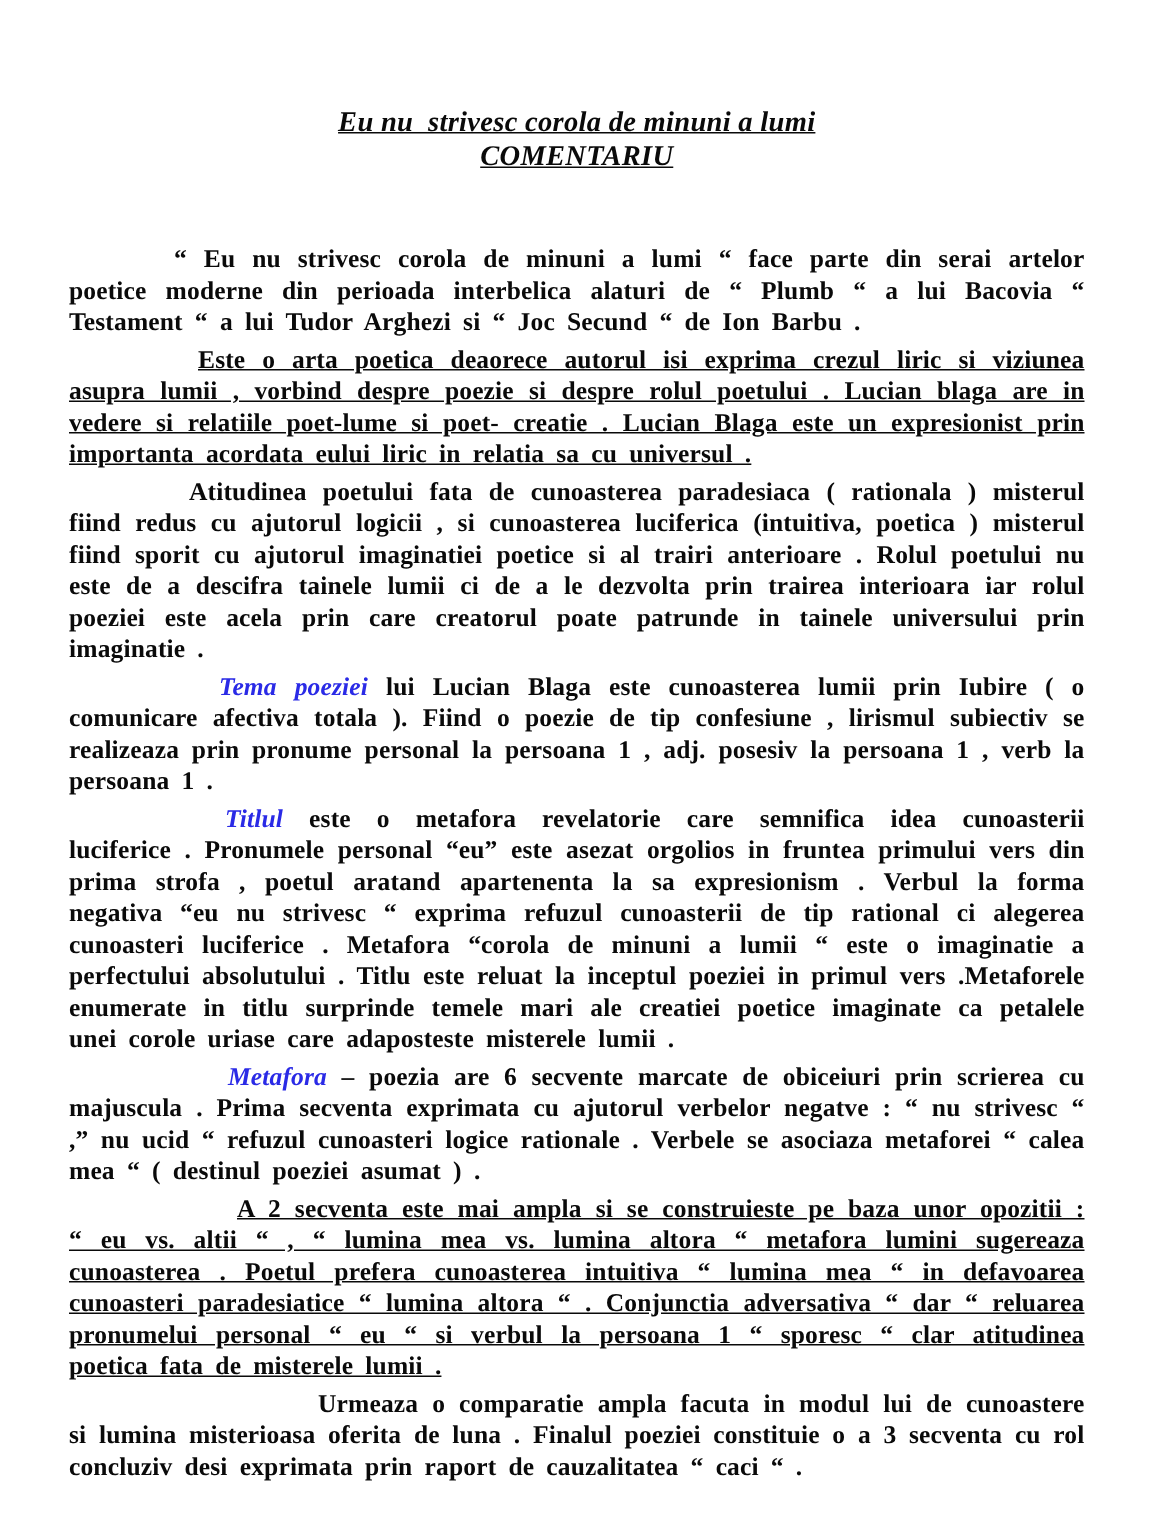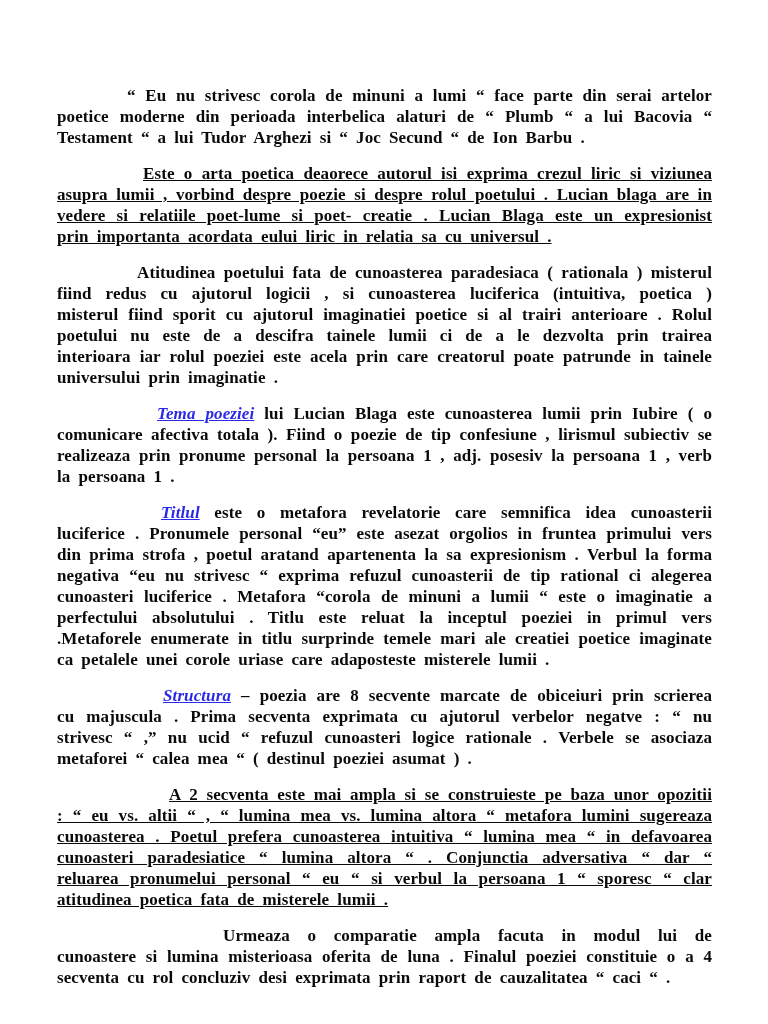--- a/index.html
+++ b/index.html
@@ -25,61 +25,64 @@
     font-style: italic;
   }
   .title-line {
     font-size: 19px;
     line-height: 23px;
     text-decoration: underline;
     letter-spacing: 0.2px;
     white-space: pre-wrap;
   }
   .body-text p {
-    margin: 15px;
+    margin: 4px;
     font-size: 17px;
     line-height: 21px;
     font-weight: 700;
     text-align: justify;
     word-spacing: 0.22em;
     letter-spacing: 0.1px;
   }
   .indent-1 { text-indent: 70px; }
   .indent-2 { text-indent: 86px; text-decoration: underline; }
   .indent-3 { text-indent: 80px; }
   .indent-4 { text-indent: 100px; }
   .indent-5 { text-indent: 104px; }
   .indent-6 { text-indent: 106px; }
   .indent-7 { text-indent: 112px; text-decoration: underline; }
   .indent-8 { text-indent: 166px; }
   .doc-link {
     color: #2a2ae6;
     font-style: italic;
-    text-decoration: underline;
     cursor: pointer;
   }
 </style>
 </head>
 <body>
 
 <div class="page">
 
+  <div class="title-block">
+    <div class="title-line">Eu nu  strivesc corola de minuni a lumi</div>
+    <div class="title-line">COMENTARIU</div>
+  </div>
 
   <div class="body-text">
 
     <p class="indent-1"><span>“ Eu nu  strivesc corola de minuni a lumi “ face parte  din  serai  artelor poetice  moderne  din  perioada  interbelica  alaturi de “ Plumb “ a  lui  Bacovia “ Testament “ a lui  Tudor  Arghezi si  “ Joc Secund “ de Ion Barbu  .</span></p>
 
     <p class="indent-2"><span>Este  o  arta  poetica  deaorece  autorul  isi  exprima  crezul  liric  si viziunea  asupra  lumii , vorbind  despre  poezie  si  despre  rolul  poetului . Lucian blaga  are  in  vedere  si  relatiile  poet-lume  si  poet-  creatie  .  Lucian  Blaga  este un expresionist  prin  importanta  acordata  eului  liric  in  relatia  sa  cu  universul .</span></p>
 
     <p class="indent-3"><span>Atitudinea  poetului  fata  de  cunoasterea  paradesiaca ( rationala ) misterul  fiind  redus  cu  ajutorul  logicii  ,  si  cunoasterea  luciferica (intuitiva, poetica )  misterul fiind  sporit  cu ajutorul  imaginatiei  poetice  si  al  trairi anterioare . Rolul  poetului nu este  de  a  descifra  tainele  lumii  ci  de  a  le  dezvolta prin  trairea interioara  iar  rolul poeziei  este  acela  prin  care  creatorul  poate patrunde in  tainele  universului  prin  imaginatie .</span></p>
 
     <p class="indent-4"><span class="doc-link">Tema  poeziei</span><span> lui Lucian Blaga  este cunoasterea  lumii  prin Iubire ( o comunicare afectiva totala ). Fiind  o  poezie de tip  confesiune ,  lirismul  subiectiv se realizeaza  prin  pronume personal  la persoana 1 , adj. posesiv  la persoana 1 , verb la persoana 1 .</span></p>
 
     <p class="indent-5"><span class="doc-link">Titlul</span><span>  este o metafora revelatorie  care semnifica  idea  cunoasterii luciferice . Pronumele  personal “eu”  este  asezat  orgolios in  fruntea primului  vers din  prima strofa , poetul aratand apartenenta la sa  expresionism .  Verbul  la  forma negativa  “eu  nu  strivesc “  exprima  refuzul  cunoasterii  de  tip  rational  ci alegerea cunoasteri  luciferice .  Metafora  “corola  de  minuni  a lumii “ este o imaginatie a perfectului  absolutului  .  Titlu  este  reluat  la  inceptul  poeziei  in primul  vers .Metaforele  enumerate  in titlu  surprinde  temele mari  ale  creatiei poetice  imaginate ca  petalele  unei  corole uriase  care  adaposteste misterele  lumii  .</span></p>
 
-    <p class="indent-6"><span class="doc-link">Structura</span><span> – poezia  are  8  secvente  marcate  de  obiceiuri  prin  scrierea  cu majuscula  .  Prima  secventa  exprimata  cu ajutorul verbelor  negatve : “ nu strivesc “ ,” nu ucid “  refuzul  cunoasteri  logice rationale  . Verbele  se  asociaza  metaforei  “ calea  mea  “ ( destinul poeziei  asumat ) .</span></p>
+    <p class="indent-6"><span class="doc-link">Metafora</span><span> – poezia  are  6  secvente  marcate  de  obiceiuri  prin  scrierea  cu majuscula  .  Prima  secventa  exprimata  cu ajutorul verbelor  negatve : “ nu strivesc “ ,” nu ucid “  refuzul  cunoasteri  logice rationale  . Verbele  se  asociaza  metaforei  “ calea  mea  “ ( destinul poeziei  asumat ) .</span></p>
 
     <p class="indent-7"><span>A 2  secventa  este  mai  ampla  si se construieste  pe baza unor opozitii  : “ eu vs.  altii  “ , “ lumina mea vs.  lumina altora “  metafora  lumini  sugereaza cunoasterea  . Poetul  prefera  cunoasterea  intuitiva  “  lumina mea  “ in defavoarea cunoasteri  paradesiatice  “ lumina altora “ .  Conjunctia  adversativa  “  dar “ reluarea  pronumelui personal “ eu “  si  verbul la persoana  1  “  sporesc  “  clar atitudinea  poetica  fata  de  misterele  lumii .</span></p>
 
-    <p class="indent-8"><span>Urmeaza o comparatie  ampla  facuta  in modul  lui de  cunoastere  si lumina misterioasa  oferita  de luna   . Finalul  poeziei  constituie  o  a  4  secventa  cu rol  concluziv  desi  exprimata  prin  raport  de  cauzalitatea  “ caci “ .</span></p>
+    <p class="indent-8"><span>Urmeaza o comparatie  ampla  facuta  in modul  lui de  cunoastere  si lumina misterioasa  oferita  de luna   . Finalul  poeziei  constituie  o  a  3  secventa  cu rol  concluziv  desi  exprimata  prin  raport  de  cauzalitatea  “ caci “ .</span></p>
 
   </div>
 </div>
 
 </body></html>

